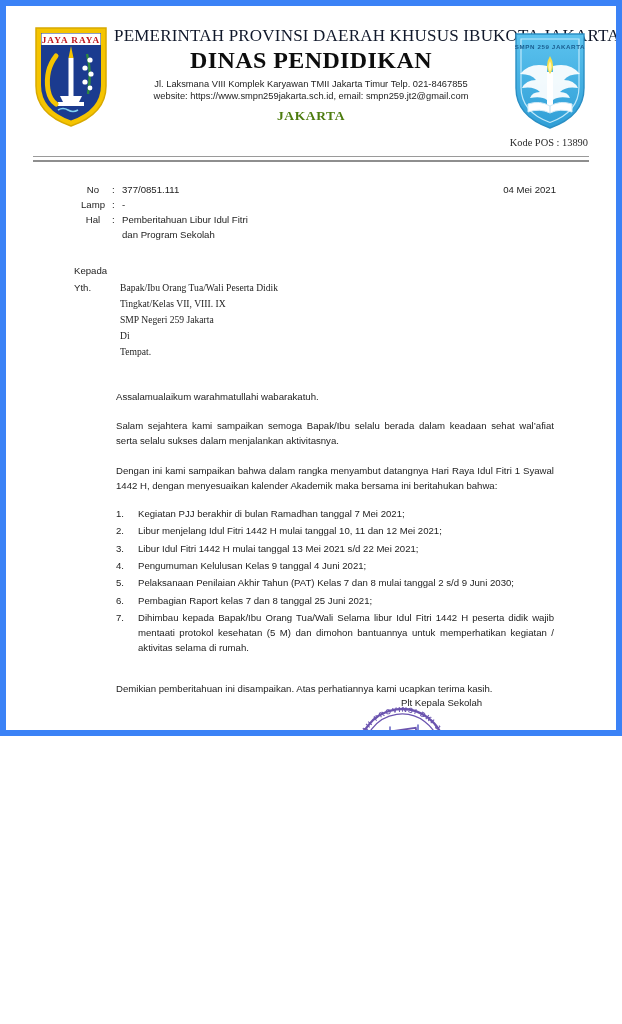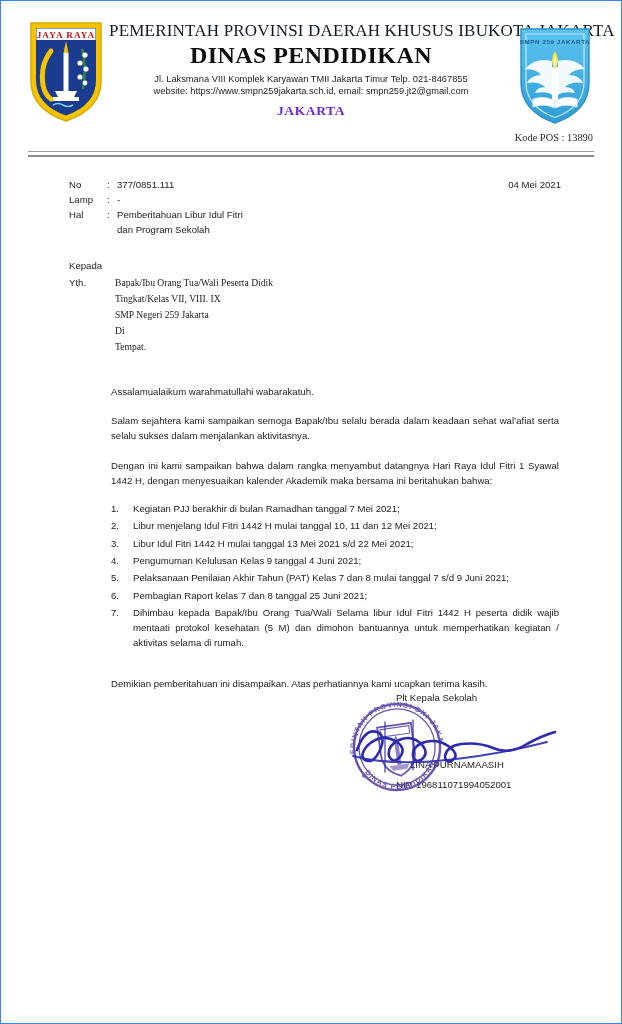--- a/index.html
+++ b/index.html
@@ -3,23 +3,23 @@
 <meta charset="utf-8">
 <style>
   html, body {
     margin: 0;
     padding: 0;
     background: #ffffff;
   }
   .page {
     position: relative;
     width: 622px;
-    height: 1024px;
+    height: 736px;
     background: #ffffff;
-    border: 1px solid #3b82f6;
+    border: 6px solid #3b82f6;
     box-sizing: border-box;
     overflow: hidden;
     font-family: "Liberation Sans", sans-serif;
     color: #1a1a1a;
   }
 
   
   .letterhead {
     position: relative;
     height: 130px;
@@ -76,21 +76,21 @@
     color: #1d1d1d;
     white-space: nowrap;
   }
   .head-addr.second { margin-top: 2px; }
   .head-city {
     font-family: "Liberation Serif", serif;
     font-weight: bold;
     font-size: 13.5px;
     letter-spacing: .6px;
     margin-top: 7px;
-    color: #6d28d9;
+    color: #4d7c0f;
   }
   .kode-pos {
     position: absolute;
     right: 28px;
     top: 131px;
     font-family: "Liberation Serif", serif;
     font-size: 10.4px;
     color: #2a2a2a;
   }
   .rule {
@@ -116,21 +116,21 @@
   .ref-block {
     position: relative;
     margin: 17px 0 0 0;
     padding-left: 68px;
     padding-right: 60px;
   }
   .ref-row {
     display: flex;
     white-space: nowrap;
   }
-  .ref-label { width: 38px; flex: 0 0 38px; }
+  .ref-label { width: 38px; flex: 0 0 38px; text-align: center; }
   .ref-colon { width: 10px; flex: 0 0 10px; }
   .ref-value { flex: 1 1 auto; }
   .ref-date {
     position: absolute;
     right: 60px;
     top: 0;
   }
   .ref-sub {
     padding-left: 48px;
   }
@@ -341,21 +341,21 @@
       <div class="list-item">
         <span class="list-num">3.</span>
         <span class="list-text">Libur Idul Fitri 1442 H mulai tanggal 13 Mei 2021 s/d 22 Mei 2021;</span>
       </div>
       <div class="list-item">
         <span class="list-num">4.</span>
         <span class="list-text">Pengumuman Kelulusan Kelas 9 tanggal 4 Juni 2021;</span>
       </div>
       <div class="list-item">
         <span class="list-num">5.</span>
-        <span class="list-text">Pelaksanaan Penilaian Akhir Tahun (PAT) Kelas 7 dan 8 mulai tanggal 7 s/d 9 Juni 2021;</span>
+        <span class="list-text">Pelaksanaan Penilaian Akhir Tahun (PAT) Kelas 7 dan 8 mulai tanggal 2 s/d 9 Juni 2030;</span>
       </div>
       <div class="list-item">
         <span class="list-num">6.</span>
         <span class="list-text">Pembagian Raport kelas 7 dan 8 tanggal 25 Juni 2021;</span>
       </div>
       <div class="list-item">
         <span class="list-num">7.</span>
         <span class="list-text">Dihimbau kepada Bapak/Ibu Orang Tua/Wali Selama libur Idul Fitri 1442 H peserta didik wajib mentaati protokol kesehatan (5 M) dan dimohon bantuannya untuk memperhatikan kegiatan / aktivitas selama di rumah.</span>
       </div>
     </div>

